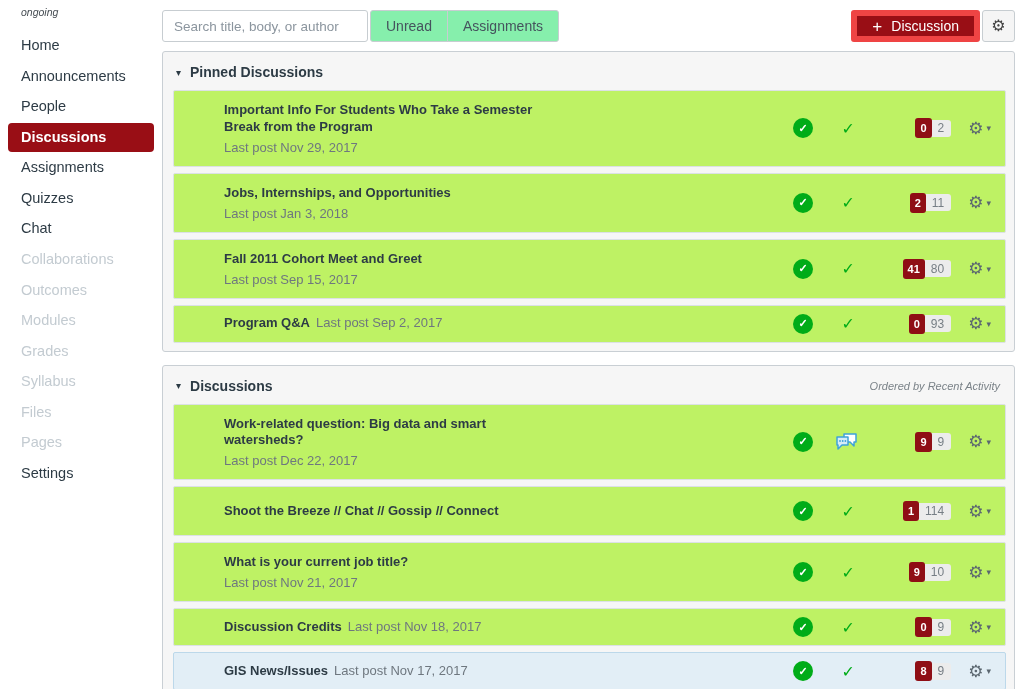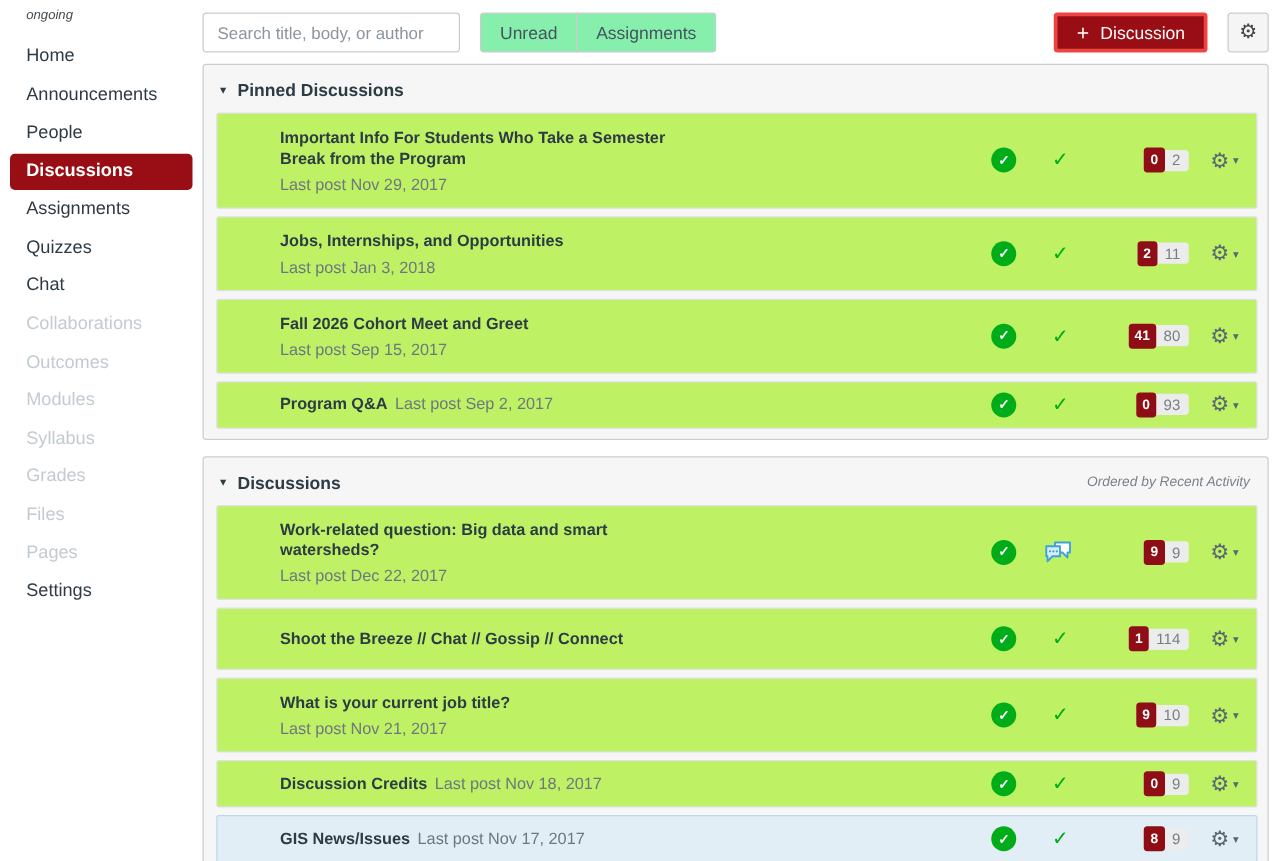--- a/index.html
+++ b/index.html
@@ -25,32 +25,32 @@
   }
   
   aside{width:162px;flex-shrink:0;padding-top:4px;}
   .term{font-style:italic;font-size:10.5px;color:#454C52;margin:2px 0 13px 21px;}
   .nav-item{display:block;font-size:14.5px;color:var(--ink);padding:5px 13px;margin:1px 8px;
     border-radius:4px;text-decoration:none;line-height:1.35;cursor:pointer;}
   .nav-item.active{background:var(--red);color:#fff;font-weight:bold;}
   .nav-item.muted{color:var(--muted-nav);}
   
   main{flex:1;padding-right:9px;}
-  .toolbar{display:flex;align-items:center;gap:16px;padding:10px 0 9px 0;}
+  .toolbar{display:flex;align-items:center;gap:2px;padding:10px 0 9px 0;}
   .search{width:206px;height:32px;padding:0 11px;border:1px solid var(--border);border-radius:3px;
     font-size:13.5px;color:var(--ink);font-family:inherit;}
   .search::placeholder{color:#8B959E;}
   .btn-group{display:flex;}
   .btn{height:32px;padding:0 15px;background:#86efac;border:1px solid var(--border);
     color:#45535D;font-size:14px;font-family:inherit;cursor:pointer;}
   .btn-group .btn:first-child{border-radius:3px 0 0 3px;}
   .btn-group .btn:last-child{border-radius:0 3px 3px 0;margin-left:-1px;}
   .spacer{flex:1;}
   .primary-btn{height:32px;display:flex;align-items:center;gap:9px;background:var(--red);
-    border:3px solid #ef4444;border-radius:3px;color:#fff;font-size:14px;padding:0 15px;
+    border:6px solid #ef4444;border-radius:3px;color:#fff;font-size:14px;padding:0 15px;
     font-family:inherit;cursor:pointer;}
   .plus::before{content:"+";font-size:17px;font-weight:400;line-height:1;}
   .icon-btn{width:33px;height:32px;background:#F5F5F5;border:1px solid var(--border);
     border-radius:3px;display:flex;align-items:center;justify-content:center;cursor:pointer;}
   .gear::before{content:"⚙";}
   .icon-btn .gear{font-size:16px;color:#444;line-height:1;}
   
   .panel{border:1px solid #C9CFD4;background:var(--panel-bg);border-radius:3px;margin-bottom:13px;
     padding-bottom:2px;}
   .panel-header{display:flex;align-items:center;padding:12px 14px 10px 13px;}
@@ -94,22 +94,22 @@
       <a class="nav-item normal"><span class="nav-label">Home</span></a>
       <a class="nav-item normal"><span class="nav-label">Announcements</span></a>
       <a class="nav-item normal"><span class="nav-label">People</span></a>
       <a class="nav-item active"><span class="nav-label">Discussions</span></a>
       <a class="nav-item normal"><span class="nav-label">Assignments</span></a>
       <a class="nav-item normal"><span class="nav-label">Quizzes</span></a>
       <a class="nav-item normal"><span class="nav-label">Chat</span></a>
       <a class="nav-item muted"><span class="nav-label">Collaborations</span></a>
       <a class="nav-item muted"><span class="nav-label">Outcomes</span></a>
       <a class="nav-item muted"><span class="nav-label">Modules</span></a>
+      <a class="nav-item muted"><span class="nav-label">Grades</span></a>
       <a class="nav-item muted"><span class="nav-label">Syllabus</span></a>
-      <a class="nav-item muted"><span class="nav-label">Grades</span></a>
       <a class="nav-item muted"><span class="nav-label">Files</span></a>
       <a class="nav-item muted"><span class="nav-label">Pages</span></a>
       <a class="nav-item normal"><span class="nav-label">Settings</span></a>
     </nav>
 </aside>
 
 <main>
   <div class="toolbar">
     <input class="search" type="text" placeholder="Search title, body, or author" style="">
     <div class="btn-group">
@@ -170,21 +170,21 @@
         </span>
       </span>
       <button class="row-gear">
         <span class="gear"></span>
         <span class="caret"></span>
       </button>
     </div>
   </div>
           <div class="row">
     <div class="row-text">
-      <span class="row-title">Fall 2026 Cohort Meet and Greet</span>
+      <span class="row-title">Fall 2011 Cohort Meet and Greet</span>
       <span class="row-sub">Last post Sep 15, 2017</span>
     </div>
     <div class="row-icons">
       <span class="pub"></span>
       <span class="readck"></span>
 
       <span class="badge-wrap">
         <span class="badge">
           <span class="unread">41</span>
           <span class="total">80</span>

